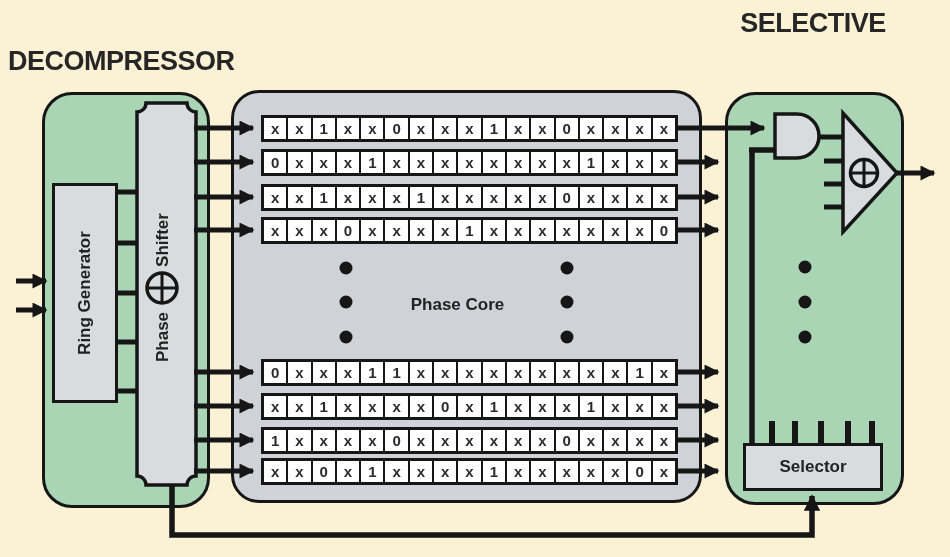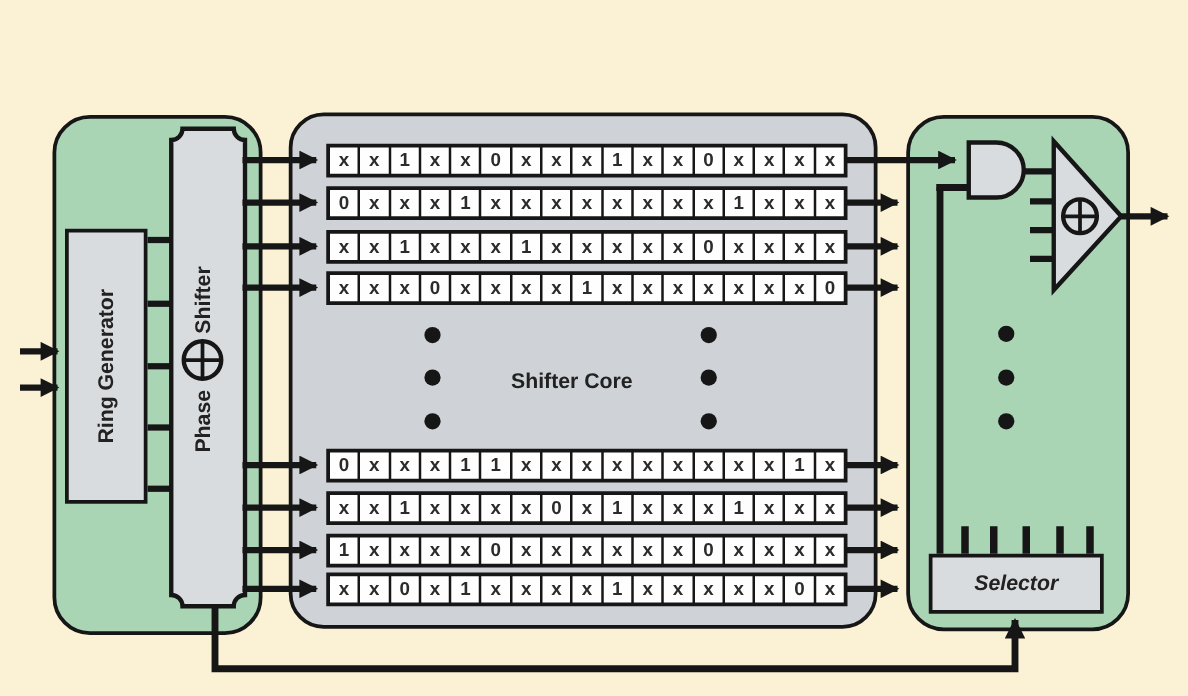--- a/index.html
+++ b/index.html
@@ -9,38 +9,40 @@
   html,body{margin:0;padding:0;}
   body{font-family:"Liberation Sans",sans-serif;}
   .stage{position:relative;width:950px;height:557px;background:var(--background);overflow:hidden;}
   .panel{position:absolute;box-sizing:border-box;background:var(--panel-green);
          border:3px solid var(--line);border-radius:30px;}
   .panel.core{background:var(--core-gray);border-radius:28px;}
   .title{position:absolute;font-size:27px;font-weight:700;color:var(--text-dark);
          letter-spacing:-0.5px;line-height:30px;white-space:nowrap;}
   .title.right{text-align:center;width:210px;white-space:normal;}
   .gray-box{position:absolute;box-sizing:border-box;background:var(--box-gray);
-            border:3px solid var(--line);font-style:italic;}
+            border:3px solid var(--line);}
   .vlabel{position:absolute;transform:translate(-50%,-50%) rotate(-90deg);
           white-space:nowrap;font-size:17px;font-weight:600;color:#222;}
   .hlabel{position:absolute;font-size:17px;font-weight:600;color:#222;text-align:center;}
   .selector-label{display:flex;align-items:center;justify-content:center;
                   font-size:17px;font-weight:600;color:#222;}
   .chain-row{position:absolute;left:261px;width:417px;height:27px;background:var(--line);
              display:flex;gap:2px;padding:3px;box-sizing:border-box;}
   .cell{flex:1;background:#FEFEFE;display:flex;align-items:center;justify-content:center;
         font-size:15px;font-weight:700;color:#2b2b2b;line-height:1;}
   svg.wires{position:absolute;left:0;top:0;width:950px;height:557px;}
 </style>
 </head>
 <body>
 
 <div class="stage">
 
+  <div class="title" style="left:8px;top:46px">DECOMPRESSOR</div>
   <div class="title right" style="left:708px;top:8px">
+    <div>SELECTIVE</div>
   </div>
 
   <div class="panel" style="left:42px;top:92px;width:168px;height:416px"></div>
   <div class="panel core" style="left:231px;top:90px;width:471px;height:413px"></div>
   <div class="panel" style="left:725px;top:92px;width:179px;height:413px"></div>
 
   <svg class="wires" viewBox="0 0 950 557">
     <defs>
       <marker id="ah" viewBox="0 0 10 10" refX="9" refY="5" markerWidth="3.2" markerHeight="3" orient="auto" markerUnits="strokeWidth">
         <path d="M0,0 L10,5 L0,10 Z" fill="#161616"></path>
@@ -139,21 +141,21 @@
       <circle cx="805" cy="337" r="6.5"></circle>
     </g>
   </svg>
 
   <div class="gray-box" style="left:52px;top:183px;width:66px;height:220px"></div>
   <div class="vlabel" style="left:85px;top:293px">Ring Generator</div>
 
   <div class="vlabel" style="left:163px;top:240px">Shifter</div>
   <div class="vlabel" style="left:163px;top:337px">Phase</div>
 
-  <div class="hlabel" style="left:395px;top:295px;width:125px">Shifter Core</div>
+  <div class="hlabel" style="left:395px;top:295px;width:125px">Phase Core</div>
 
   <div class="chain-row" style="top:115px">
 
   <span class="cell">x</span>
       <span class="cell">x</span>
       <span class="cell">1</span>
       <span class="cell">x</span>
       <span class="cell">x</span>
       <span class="cell">0</span>
       <span class="cell">x</span>

